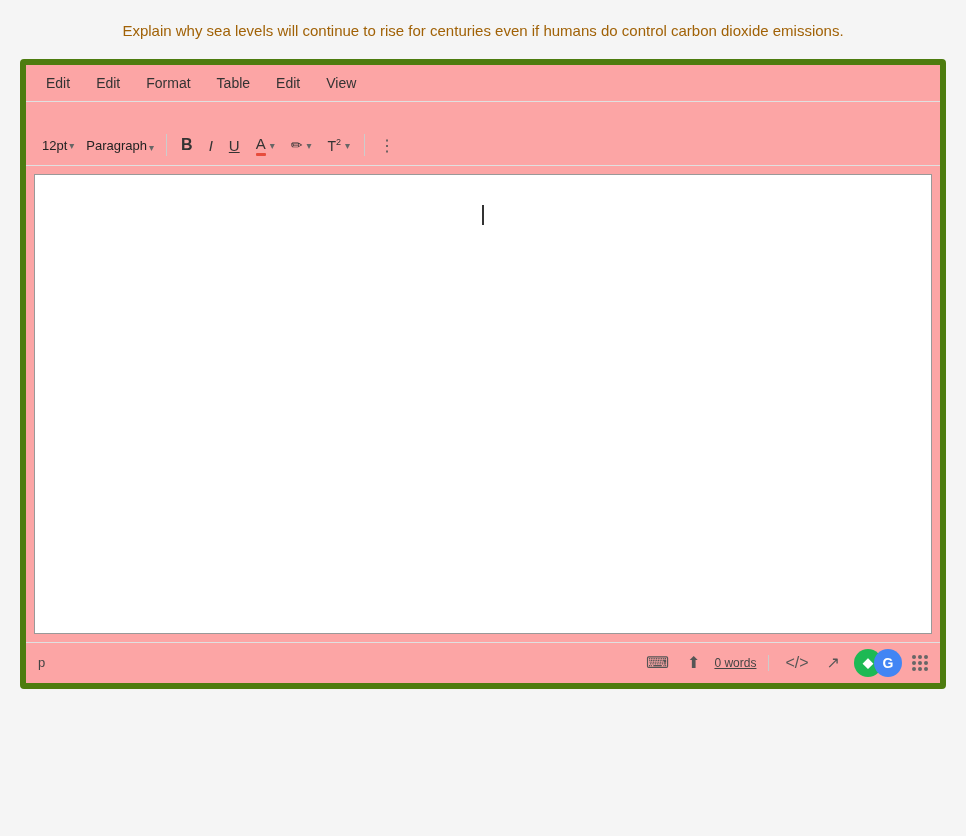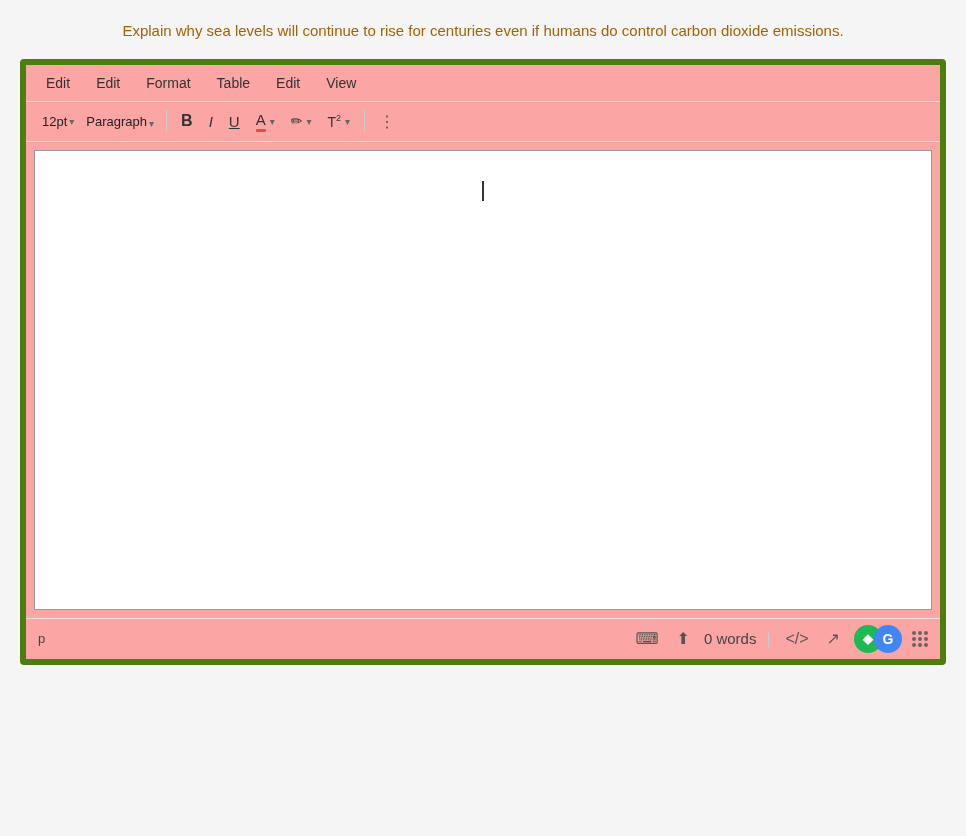--- a/index.html
+++ b/index.html
@@ -45,20 +45,21 @@
       user-select: none;
     }
 
     .toolbar {
       display: flex;
       align-items: center;
       padding: 6px 12px;
       border-bottom: 1px solid #e0e0e0;
       gap: 4px;
       flex-wrap: wrap;
+      margin-top: 24px;
     }
 
     .toolbar-separator {
       width: 1px;
       height: 22px;
       background: #ccc;
       margin: 0 4px;
     }
 
     .toolbar-btn {
@@ -193,22 +194,23 @@
       border-radius: 3px;
       font-size: 16px;
       color: #555;
       user-select: none;
     }
 
     .word-count-section {
       display: flex;
       align-items: center;
       gap: 4px;
-      font-size: 15px;
+      font-size: 12px;
       color: #444;
+      text-decoration: underline;
     }
 
     .word-count-divider {
       width: 1px;
       height: 16px;
       background: #ccc;
       margin: 0 2px;
     }
 
     .grammarly-outer {

